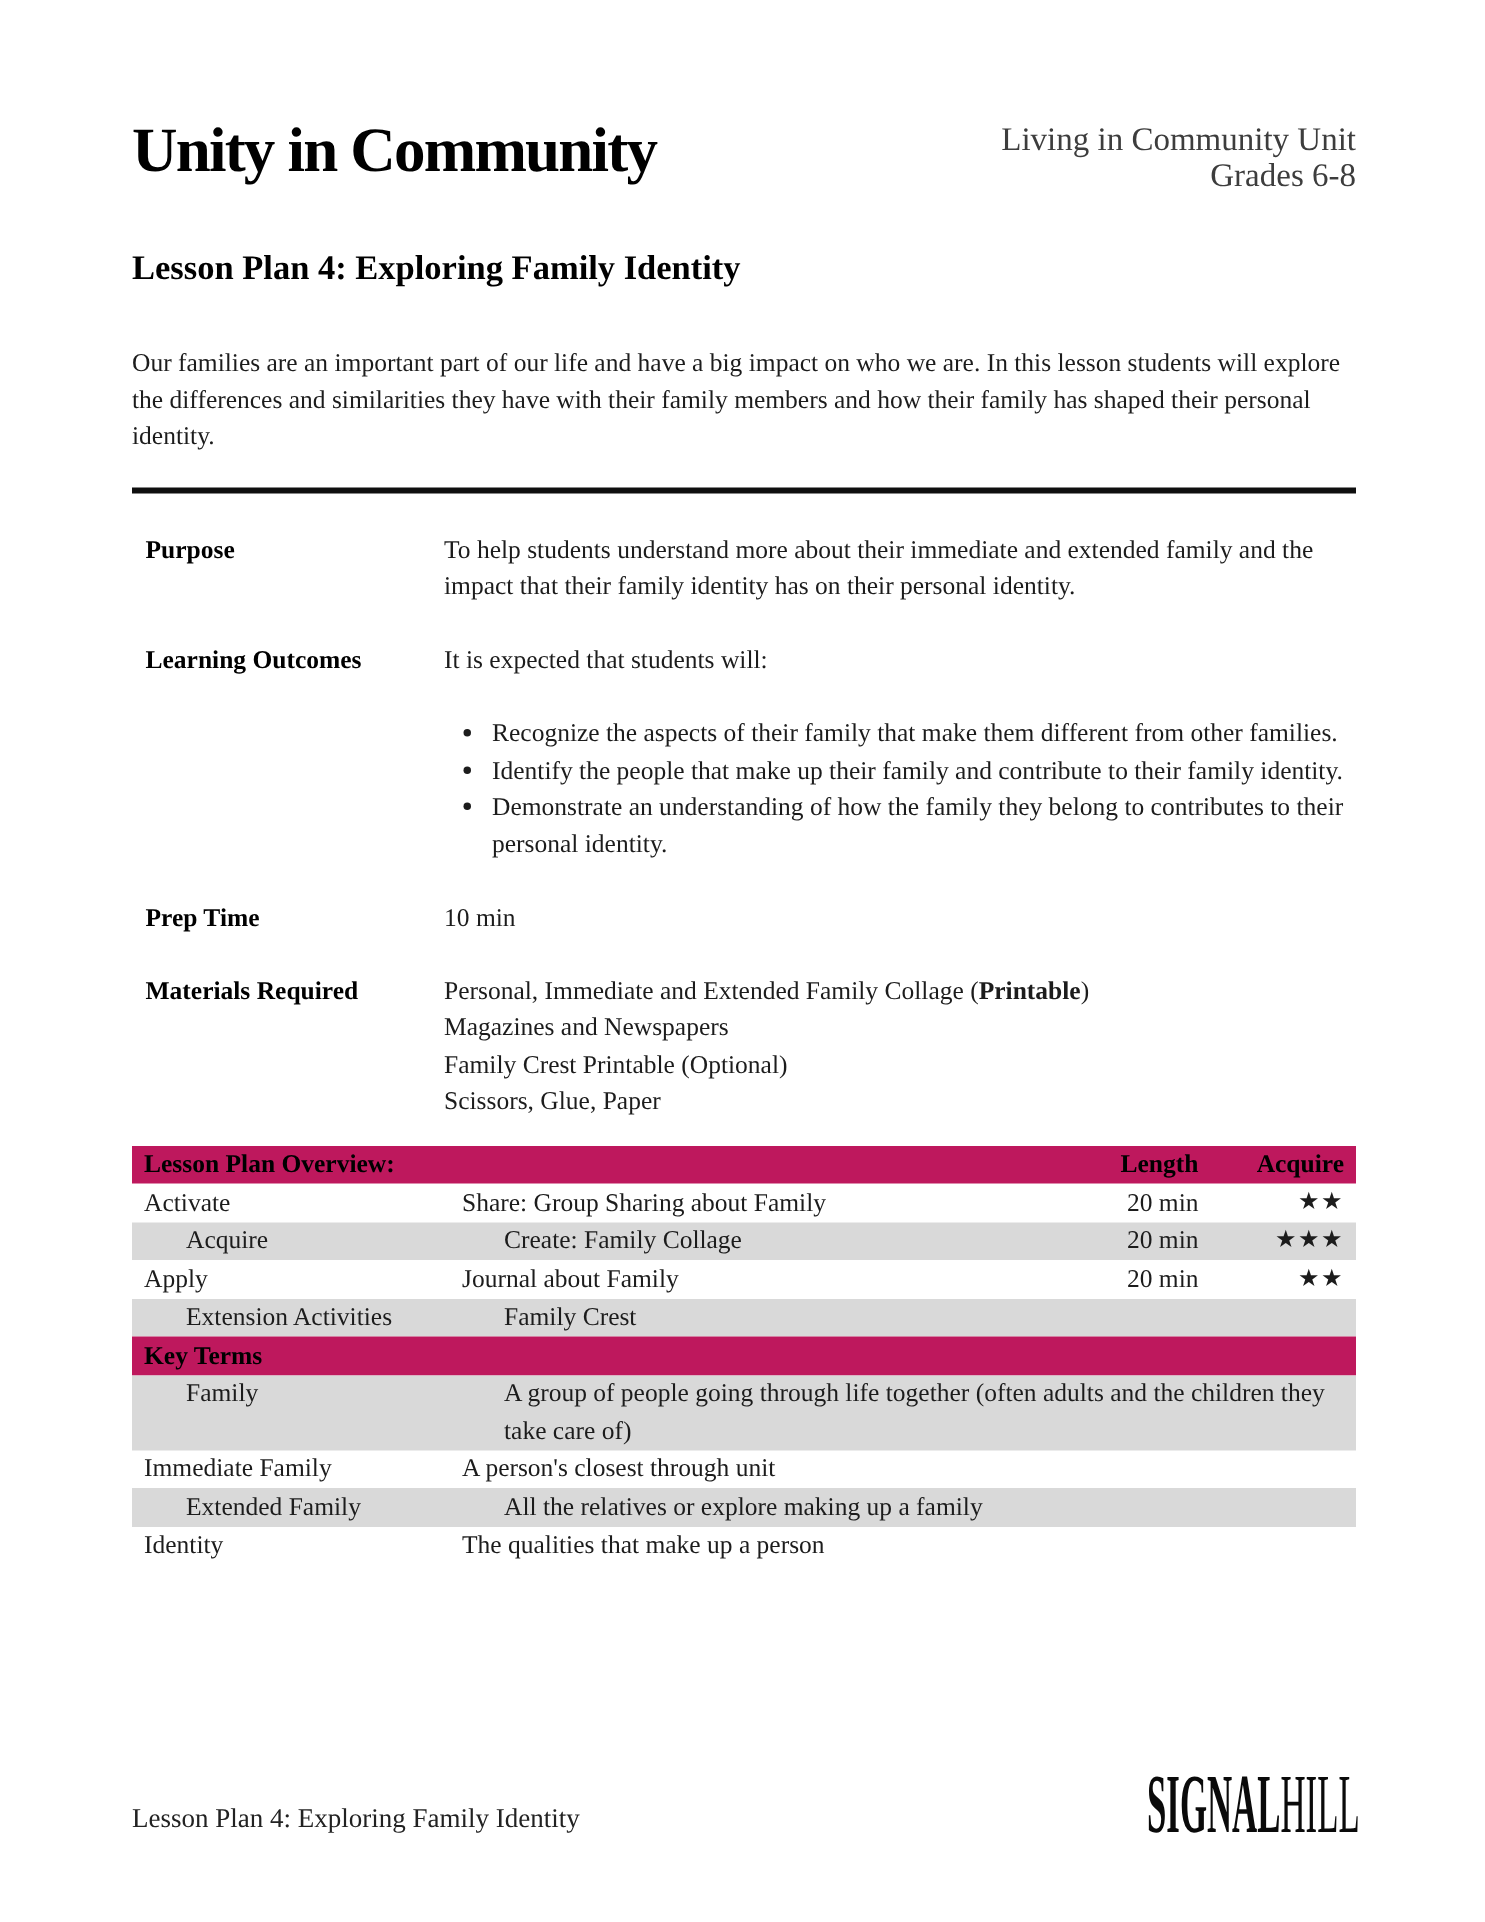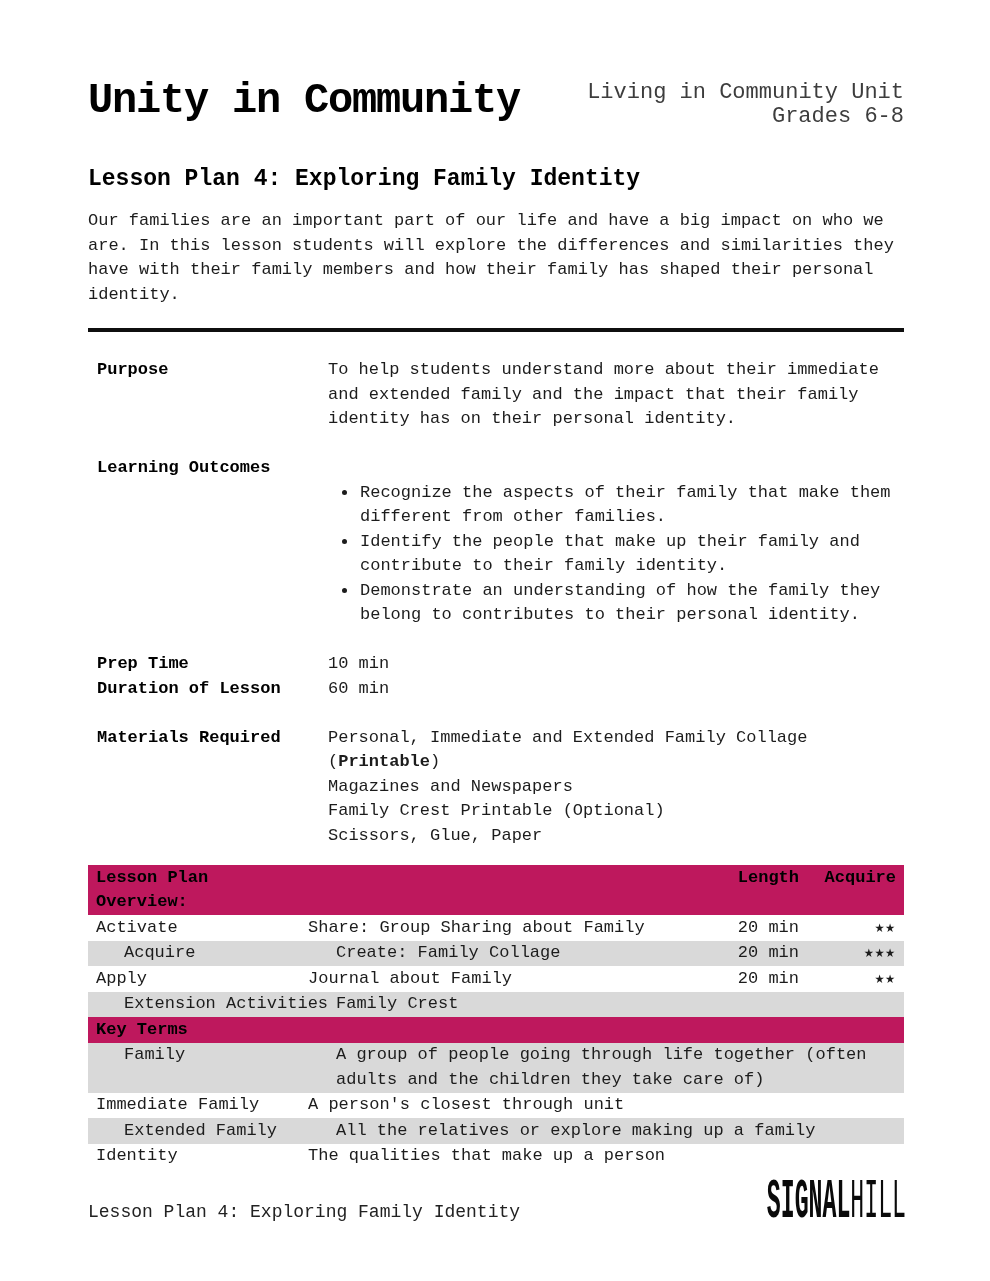--- a/index.html
+++ b/index.html
@@ -1,42 +1,42 @@
 <!DOCTYPE html>
 <html><head>
 <meta charset="utf-8">
 <style>
   html,body { margin:0; padding:0; background:#ffffff; }
   .page {
     position:relative;
     width:990px; height:1281px;
     background:#ffffff;
-    font-family:Liberation Mono, monospace;
+    font-family:Liberation Serif, serif;
     font-size:17px; line-height:24.5px;
     color:#1c1c1c;
     overflow:hidden;
   }
   .content { padding:0 86px 0 88px; }
 
   
   .header { display:flex; justify-content:space-between; align-items:flex-start; padding-top:76px; }
   .doc-title {
     margin:0; font-size:42px; line-height:50px; font-weight:900;
     letter-spacing:-1.2px; color:#000;
   }
   .header-right { text-align:right; font-size:22px; line-height:23.5px; color:#3d3d3d; padding-top:5px; }
 
   .lesson-heading { margin:37px 0 0 0; font-size:23px; line-height:28px; font-weight:700; color:#000; }
 
-  .intro { margin:16px 0 0 0; max-width:820px; }
+  .intro { margin:37px 0 0 0; max-width:820px; }
 
   .rule { height:4px; background:#0f0f0f; margin-top:21px; }
 
   
-  .detail { display:flex; margin-top:24.5px;gap:32px; }
+  .detail { display:flex; margin-top:24.5px; }
   .detail.first { margin-top:26px; }
   .detail.stacked { margin-top:0; }
   .dlabel { flex:none; width:208px; padding-left:9px; box-sizing:border-box; font-weight:700; color:#000; }
   .dvalue { flex:1; min-width:0; }
 
   .outcomes-list { margin:24.5px 0 0 0; padding-left:30px; }
   .outcomes-list li { padding-left:2px; }
 
   
   .otable { margin-top:17px; }
@@ -78,35 +78,32 @@
     <div class="rule"></div>
 
     <div class="detail first">
       <div class="dlabel">Purpose</div>
       <div class="dvalue">To help students understand more about their immediate and extended family and the impact that their family identity has on their personal identity.</div>
     </div>
 
     <div class="detail">
       <div class="dlabel">Learning Outcomes</div>
       <div class="dvalue">
+        <div>It is expected that students will:</div>
         <ul class="outcomes-list">
           <li>Recognize the aspects of their family that make them different from other families.</li>
           <li>Identify the people that make up their family and contribute to their family identity.</li>
           <li>Demonstrate an understanding of how the family they belong to contributes to their personal identity.</li>
         </ul>
       </div>
     </div>
 
     <div class="detail">
       <div class="dlabel">Prep Time</div>
       <div class="dvalue">10 min</div>
-    </div>
-    <div class="detail stacked">
-      <div class="dlabel">Duration of Lesson</div>
-      <div class="dvalue">60 min</div>
     </div>
 
     <div class="detail">
       <div class="dlabel">Materials Required</div>
       <div class="dvalue">
         <div><span>Personal, Immediate and Extended Family Collage (</span><b>Printable</b><span>)</span></div>
         <div>Magazines and Newspapers</div>
         <div>Family Crest Printable (Optional)</div>
         <div>Scissors, Glue, Paper</div>
       </div>

